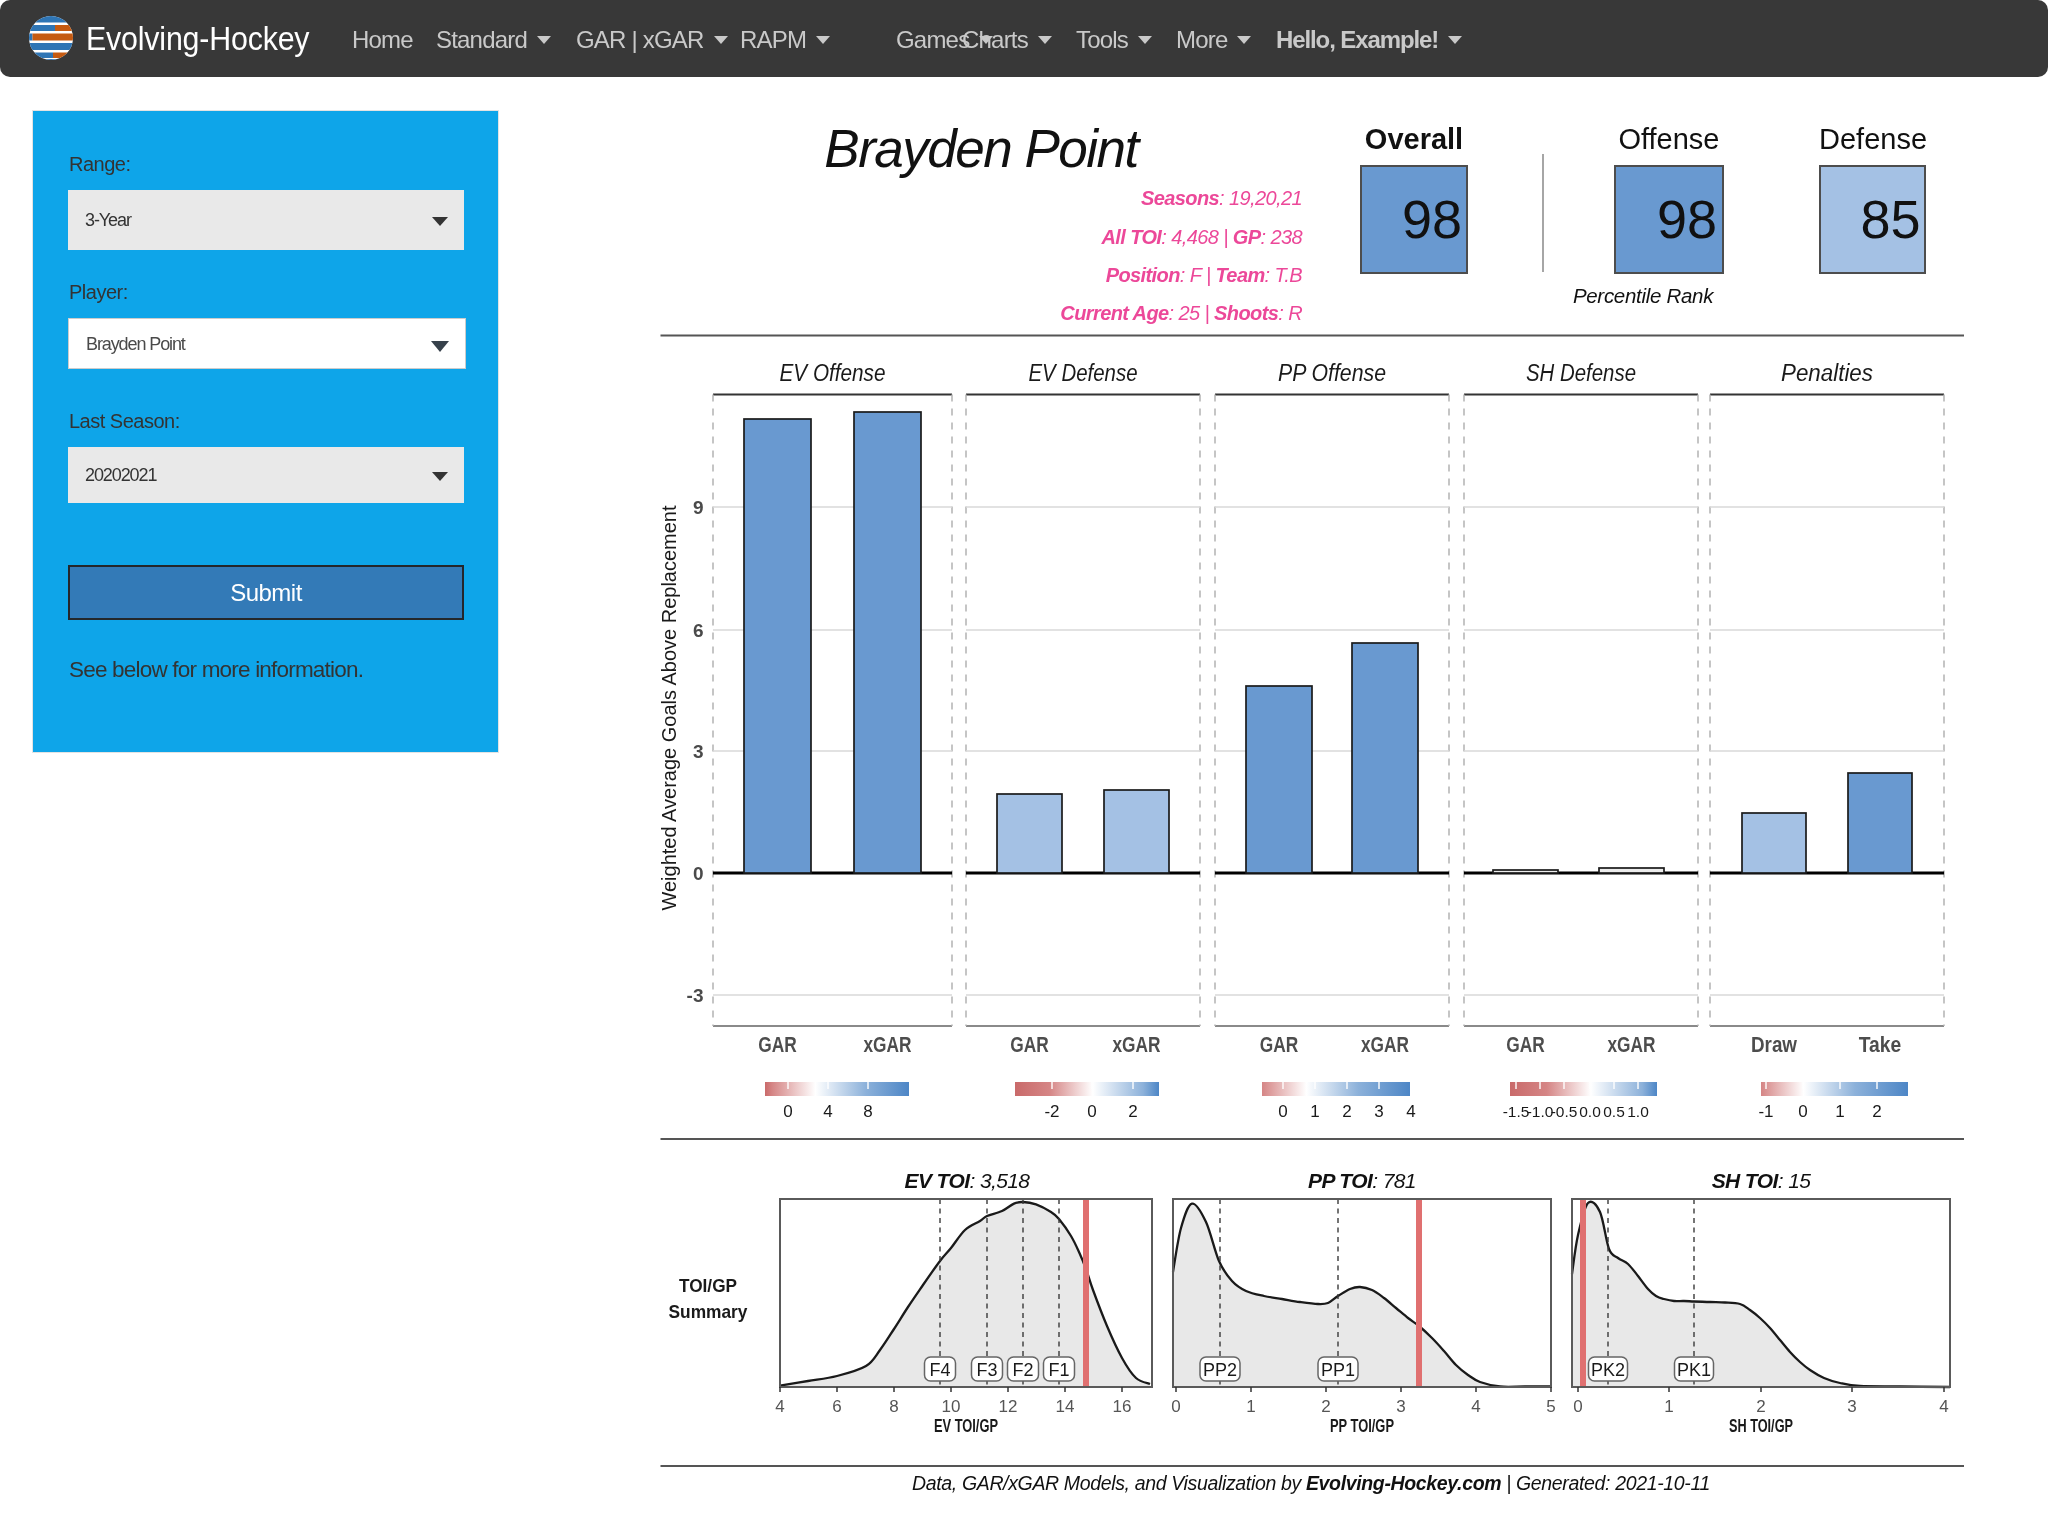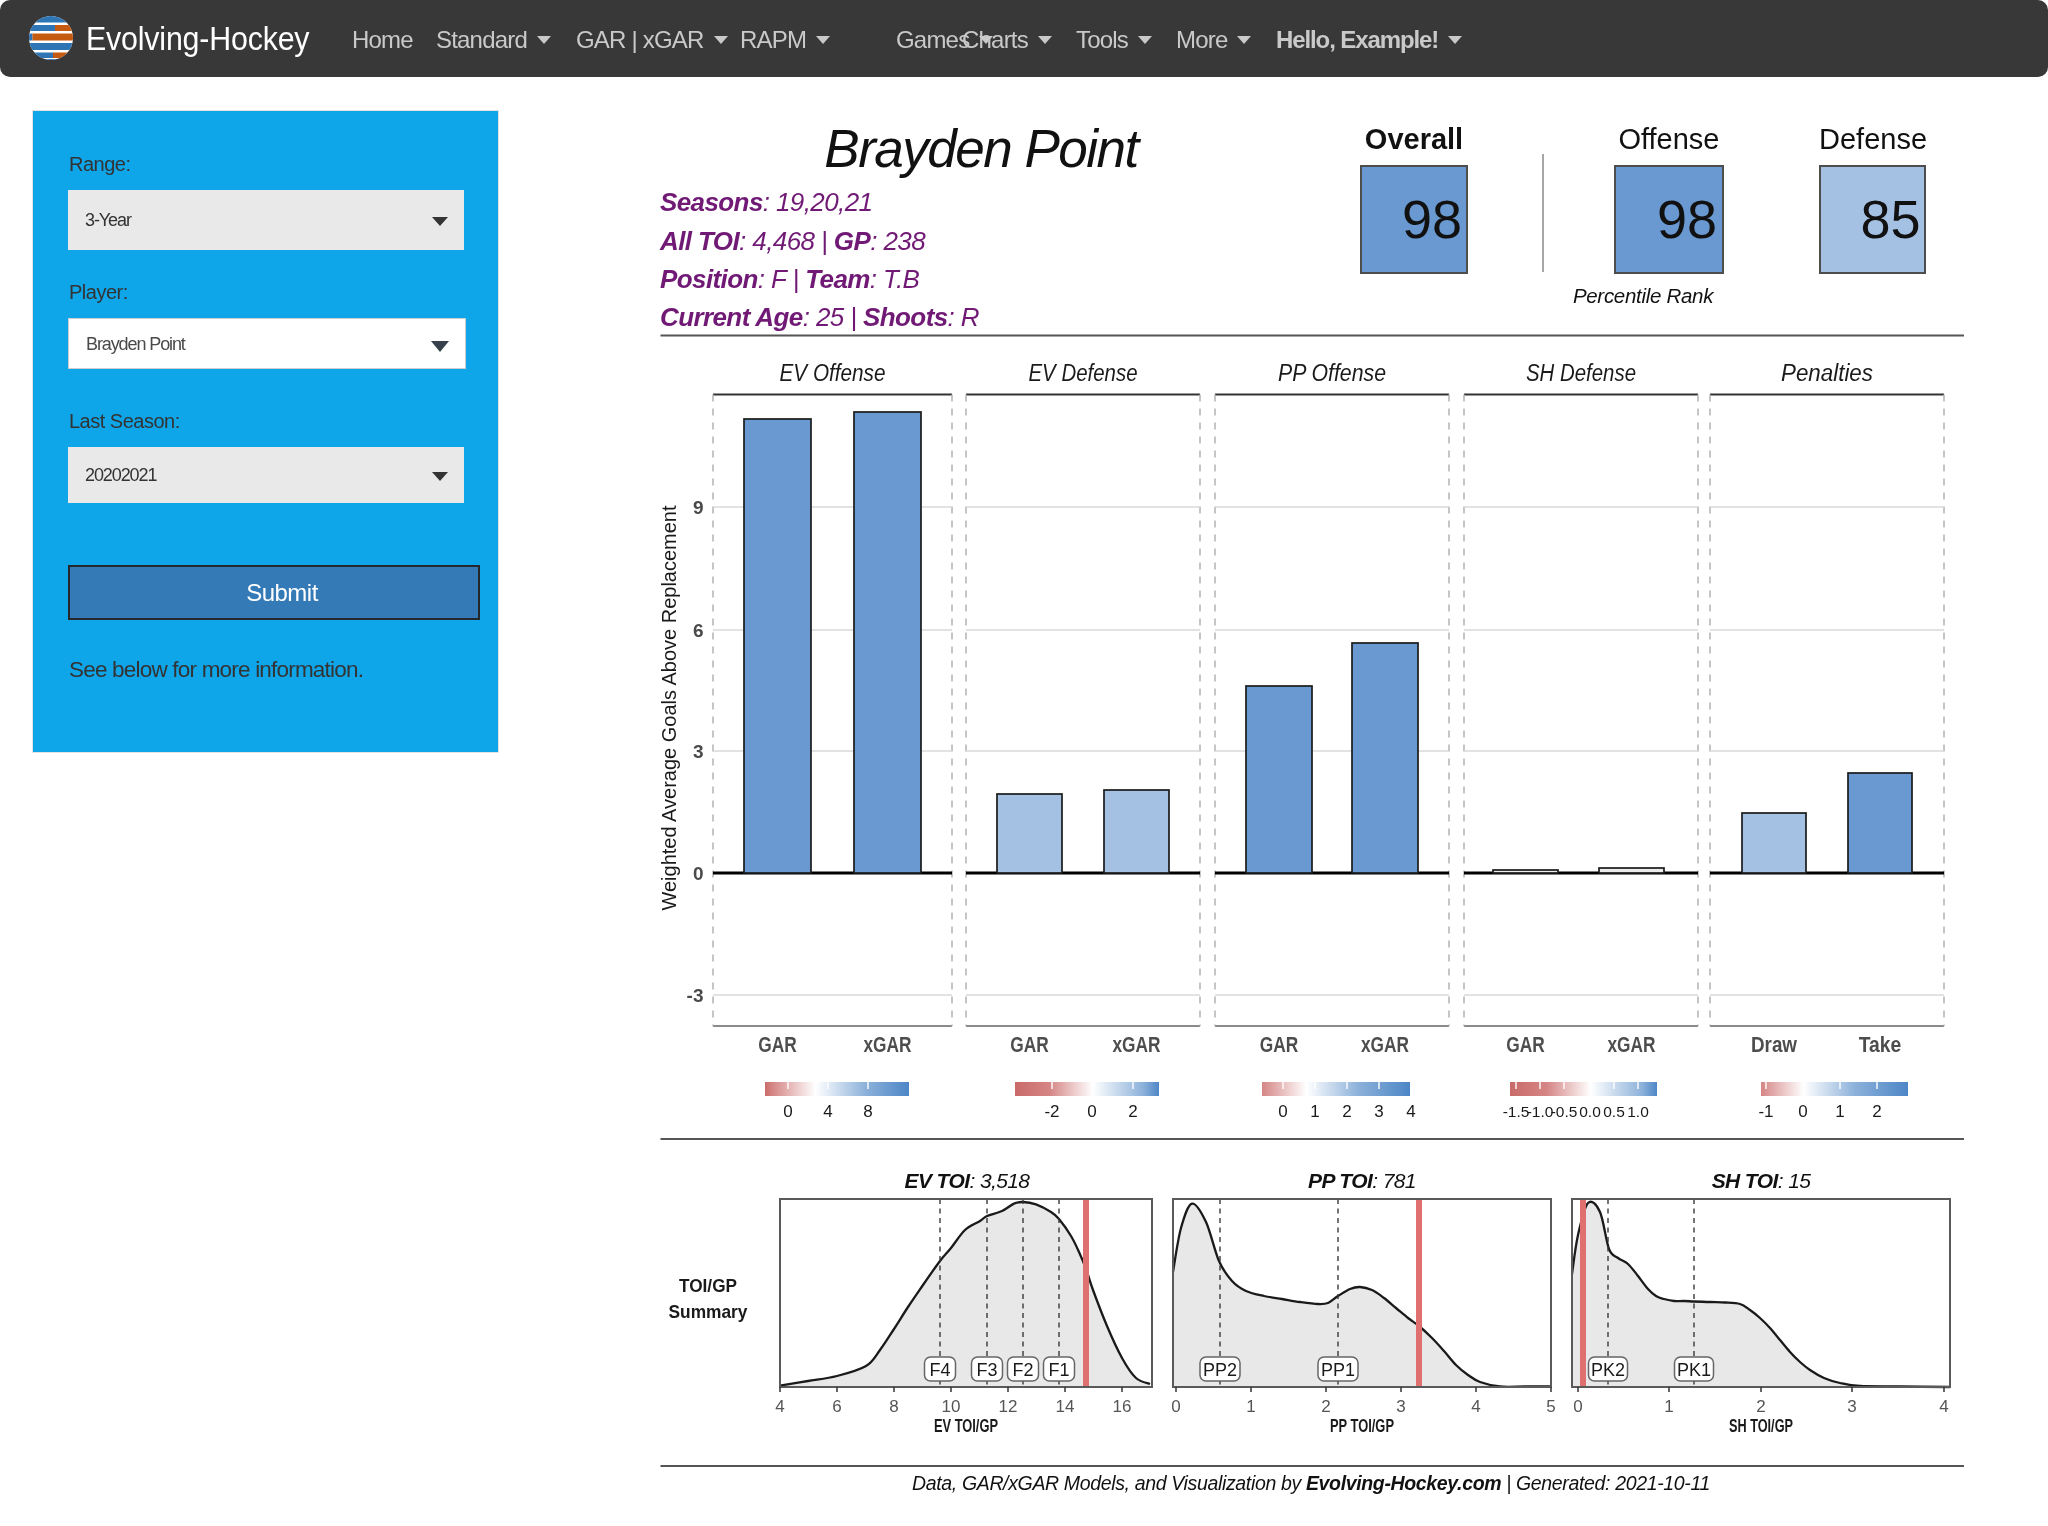--- a/index.html
+++ b/index.html
@@ -18,26 +18,26 @@
            background:#0ea5e9;border:1px solid #e3e3e3;}
   .slabel{position:absolute;left:36px;font-size:20px;color:#333;letter-spacing:-0.5px;}
   .sel{position:absolute;left:35px;width:396px;height:60px;background:#e9e9e9;}
   .sel .txt{position:absolute;left:17px;top:50%;transform:translateY(-50%);font-size:18px;color:#333;letter-spacing:-1.1px;}
   .sel .car{position:absolute;right:16px;top:50%;margin-top:-3px;width:0;height:0;
             border-left:8px solid transparent;border-right:8px solid transparent;border-top:9px solid #333;}
   #selPlayer{background:#fff;border:1px solid #ccc;height:49px;}
   #selPlayer .txt{color:#4a4a4a;}
   #selPlayer .car{border-left:9px solid transparent;border-right:9px solid transparent;border-top:11px solid #37414b;}
   #submit{position:absolute;left:35px;top:454px;width:392px;height:51px;background:#337ab7;
-          border:2px solid #24272b;color:#fff;font-size:24px;text-align:center;line-height:51px;letter-spacing:-0.5px;padding-left:16px;}
+          border:2px solid #24272b;color:#fff;font-size:24px;text-align:center;line-height:51px;letter-spacing:-0.5px;}
   
   #ptitle{position:absolute;left:660px;top:118px;width:642px;text-align:center;
           font-style:italic;font-size:53px;color:#111;letter-spacing:-1.5px;}
-  .pinfo{position:absolute;left:660px;width:642px;text-align:left;font-style:italic;
-         font-size:26px;color:#701a75;letter-spacing:-0.6px;}
+  .pinfo{position:absolute;left:660px;width:642px;text-align:right;font-style:italic;
+         font-size:20px;color:#ec4899;letter-spacing:-0.6px;}
   .pinfo b{font-weight:bold;}
   
   .ptlab{position:absolute;top:123px;font-size:29px;color:#111;text-align:center;}
   .ptbox{position:absolute;top:165px;height:105px;border:2px solid #4d4d4d;
          text-align:center;color:#111;}
   .ptbox span{font-size:54px;line-height:105px;margin-left:36px;}
   #pdiv{position:absolute;left:1542px;top:154px;width:2px;height:118px;background:#a6a6a6;}
   #prank{position:absolute;left:1543px;top:284px;width:200px;text-align:center;
          font-style:italic;font-size:20.5px;color:#111;letter-spacing:-0.3px;}
 </style>

